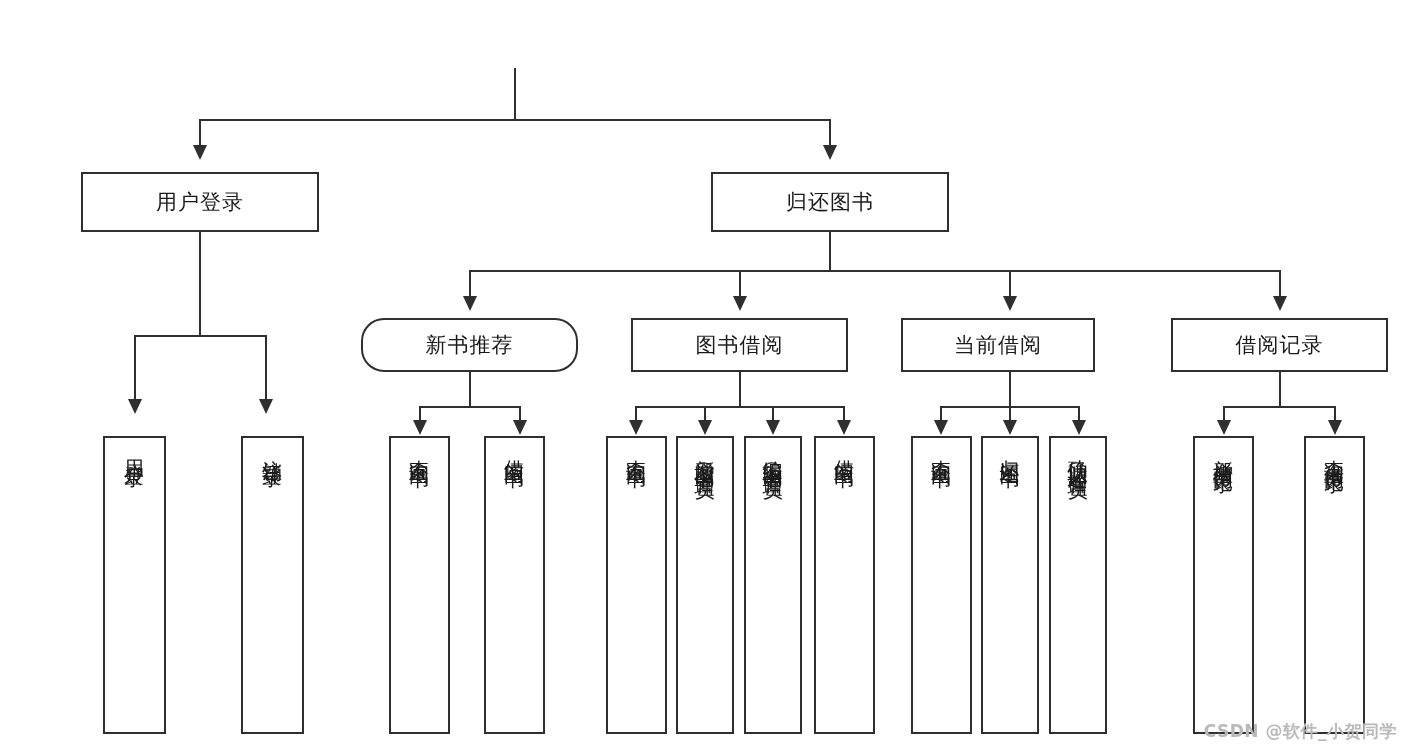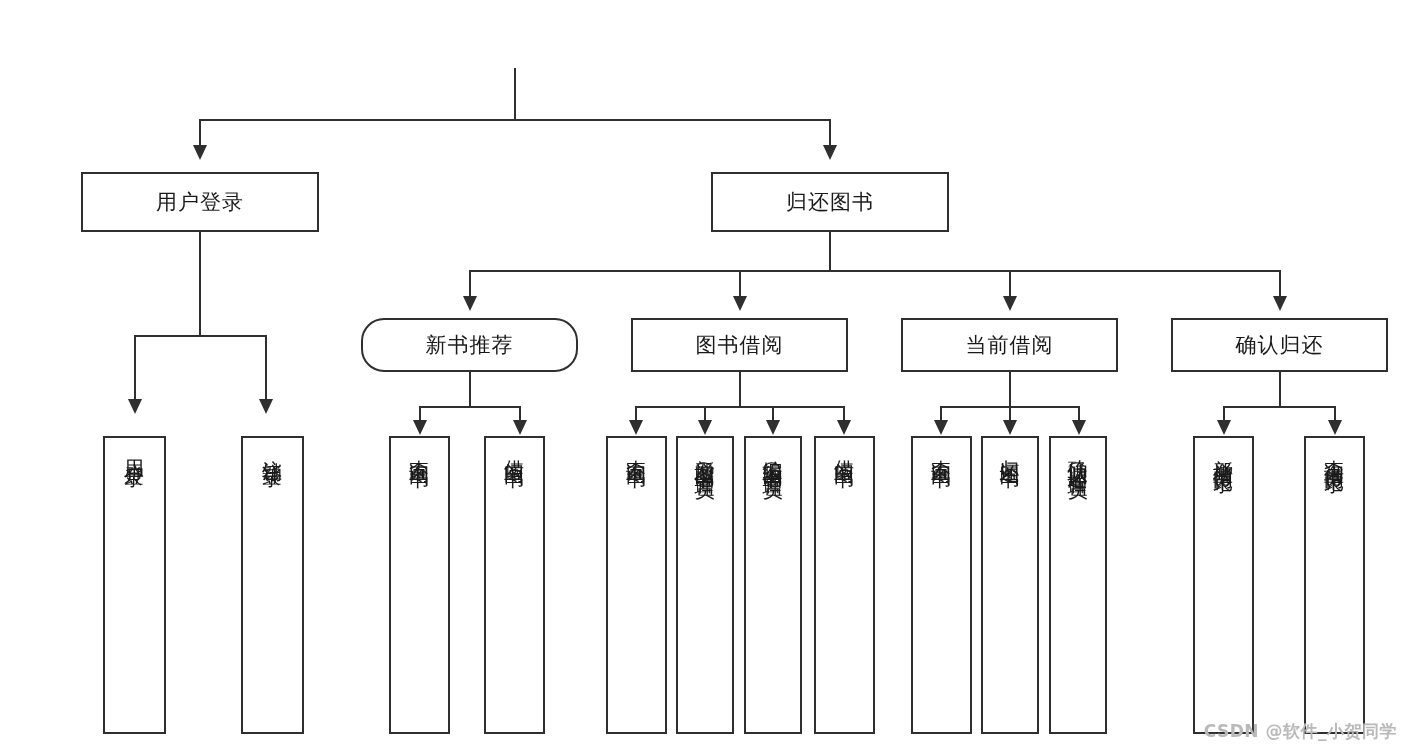--- a/index.html
+++ b/index.html
@@ -119,25 +119,25 @@
   <div class="arrow" style="left:1003px; top:296px;"></div>
   <div class="vline" style="left:1279px; top:270px; width:2px; height:28px;"></div>
   <div class="arrow" style="left:1273px; top:296px;"></div>
 
   <div class="node h" style="left:361px; top:318px; width:217px; height:54px;border-radius:23px;">
     <span class="label">新书推荐</span>
   </div>
   <div class="node h" style="left:631px; top:318px; width:217px; height:54px;">
     <span class="label">图书借阅</span>
   </div>
-  <div class="node h" style="left:901px; top:318px; width:217px; height:54px;">
+  <div class="node h" style="left:901px; top:318px; width:194px; height:54px;">
     <span class="label">当前借阅</span>
   </div>
   <div class="node h" style="left:1171px; top:318px; width:217px; height:54px;">
-    <span class="label">确认归还</span>
+    <span class="label">借阅记录</span>
   </div>
 
   <div class="vline" style="left:469px; top:372px; width:2px; height:36px;"></div>
   <div class="hline" style="left:419px; top:406px; width:101px; height:2px;"></div>
   <div class="vline" style="left:419px; top:406px; width:2px; height:16px;"></div>
   <div class="arrow" style="left:413px; top:420px;"></div>
   <div class="vline" style="left:519px; top:406px; width:2px; height:16px;"></div>
   <div class="arrow" style="left:513px; top:420px;"></div>
 
   <div class="vline" style="left:739px; top:372px; width:2px; height:36px;"></div>

